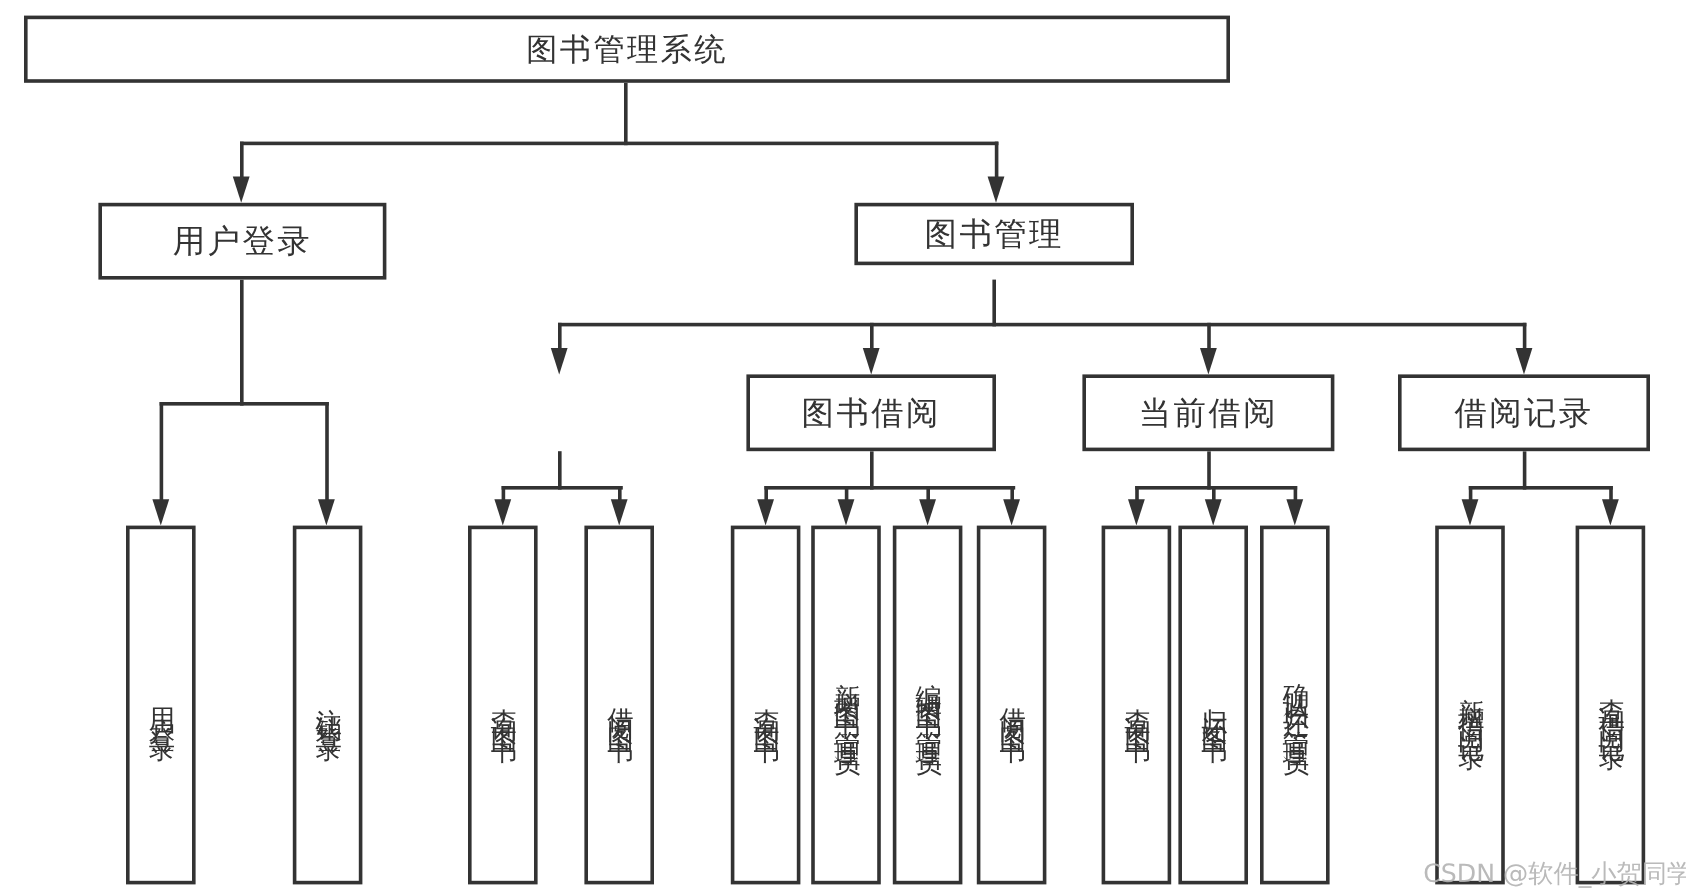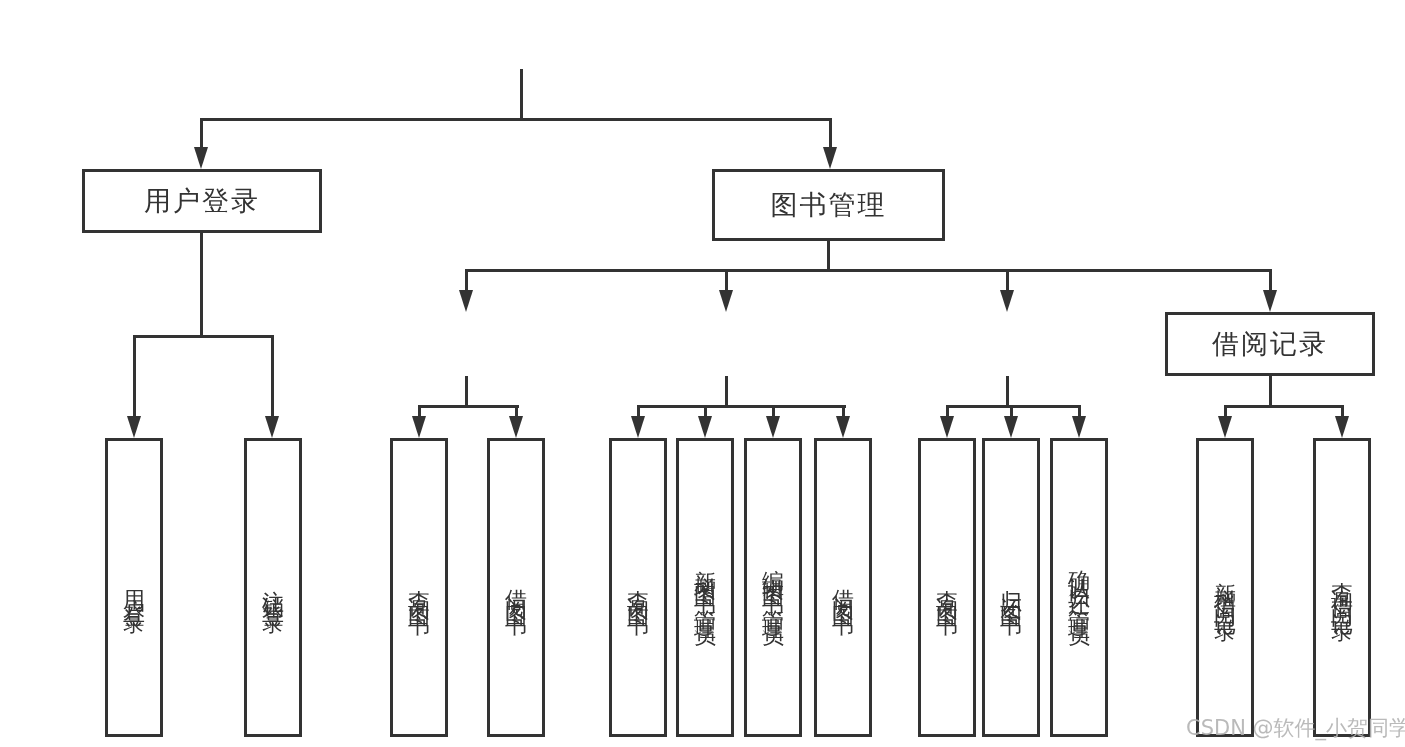--- a/index.html
+++ b/index.html
@@ -65,31 +65,40 @@
     opacity: 0.9;
     z-index: 5;
     white-space: nowrap;
   }
 </style>
 </head>
 <body>
 
 <div class="canvas">
 
+  <div class="box h root" style="left:20px; top:13px; width:1005px; height:56px;">
+    <span>图书管理系统</span>
+  </div>
 
   <div class="box h" style="left:82px; top:169px; width:240px; height:64px;">
     <span>用户登录</span>
   </div>
 
-  <div class="box h" style="left:712px; top:169px; width:233px; height:72px;">
+  <div class="box h" style="left:712px; top:169px; width:233px; height:52px;">
     <span>图书管理</span>
   </div>
 
 
-
+  <div class="box h" style="left:622px; top:312px; width:208px; height:64px;">
+    <span>图书借阅</span>
+  </div>
+
+  <div class="box h" style="left:902px; top:312px; width:210px; height:64px;">
+    <span>当前借阅</span>
+  </div>
 
   <div class="box h" style="left:1165px; top:312px; width:210px; height:64px;">
     <span>借阅记录</span>
   </div>
 
   <div class="box v" style="left:105px; top:438px; width:58px; height:299px;">
     <span>用户登录</span>
   </div>
   <div class="box v" style="left:244px; top:438px; width:58px; height:299px;">
     <span>注销登录</span>

